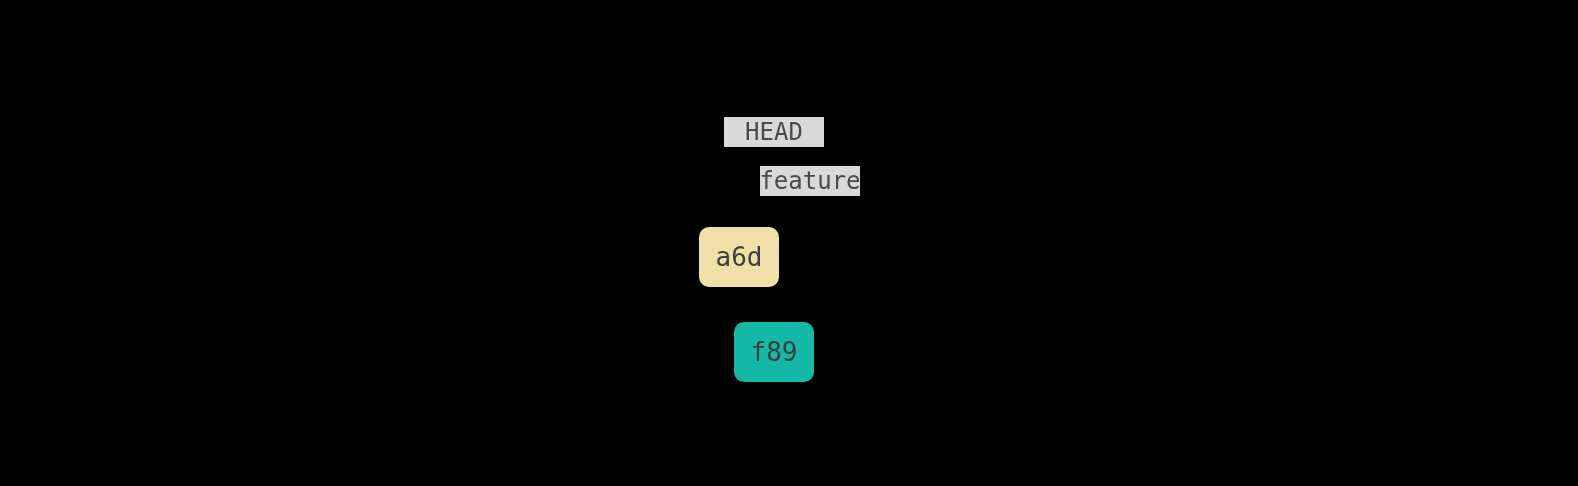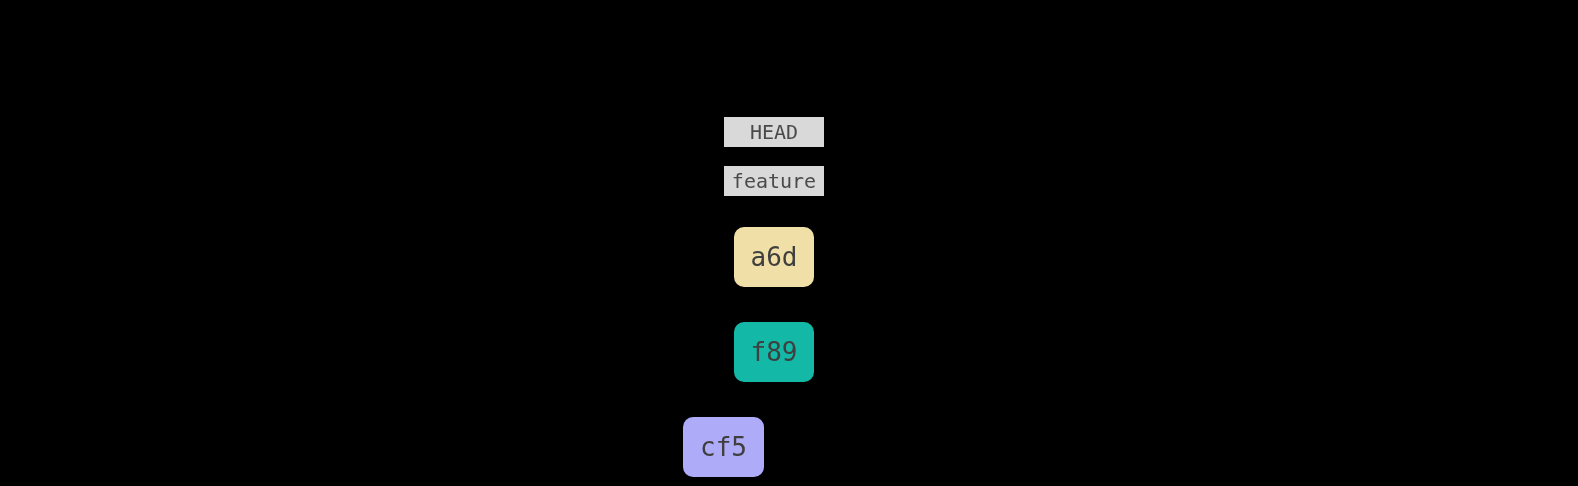--- a/index.html
+++ b/index.html
@@ -14,51 +14,50 @@
     overflow: hidden;
     font-family: "DejaVu Sans Mono", monospace;
   }
   .ref-label {
     position: absolute;
     width: 100px;
     height: 30px;
     display: flex;
     align-items: center;
     justify-content: center;
-    font-size: 20px;
+    font-size: 24px;
     letter-spacing: 0px;
     box-sizing: border-box;
   }
   .commit-node {
     position: absolute;
     width: 80px;
     height: 60px;
     border-radius: 10px;
     display: flex;
     align-items: center;
     justify-content: center;
     font-size: 26px;
     box-sizing: border-box;
   }
   .pos-head    { left: 724px; top: 117px; }
   .pos-feature { left: 724px; top: 166px; }
-  .pos-a6d     { left: 734px; top: 227px; }
+  .pos-a6d     { left: 699px; top: 227px; }
   .pos-f89     { left: 734px; top: 322px; }
   .pos-cf5     { left: 683px; top: 417px; width: 81px; }
   .pos-5d9     { left: 787px; top: 417px; }
 </style>
 </head>
 <body>
 
 <div class="canvas" style="background-color: rgb(0, 0, 0);">
 
   <div class="ref-label pos-head" style="background-color: rgb(217, 217, 217); color: rgb(74, 74, 74);">HEAD</div>
 
-  <div class="ref-label pos-feature" style="background-color: rgb(217, 217, 217); color: rgb(74, 74, 74);">feature</div>
+  <div class="ref-label pos-feature" style="background-color: rgb(217, 217, 217); color: rgb(74, 74, 74); margin-left: 36px;">feature</div>
 
   <div class="commit-node pos-a6d" style="background-color: rgb(240, 223, 166); color: rgb(63, 63, 63);">a6d</div>
 
   <div class="commit-node pos-f89" style="background-color: #14b8a6; color: rgb(63, 63, 63);">f89</div>
 
-  <div class="commit-node pos-cf5" style="background-color: rgb(174, 171, 248); color: rgb(63, 63, 63);">cf5</div>
 
 
 </div>
 
 </body></html>

